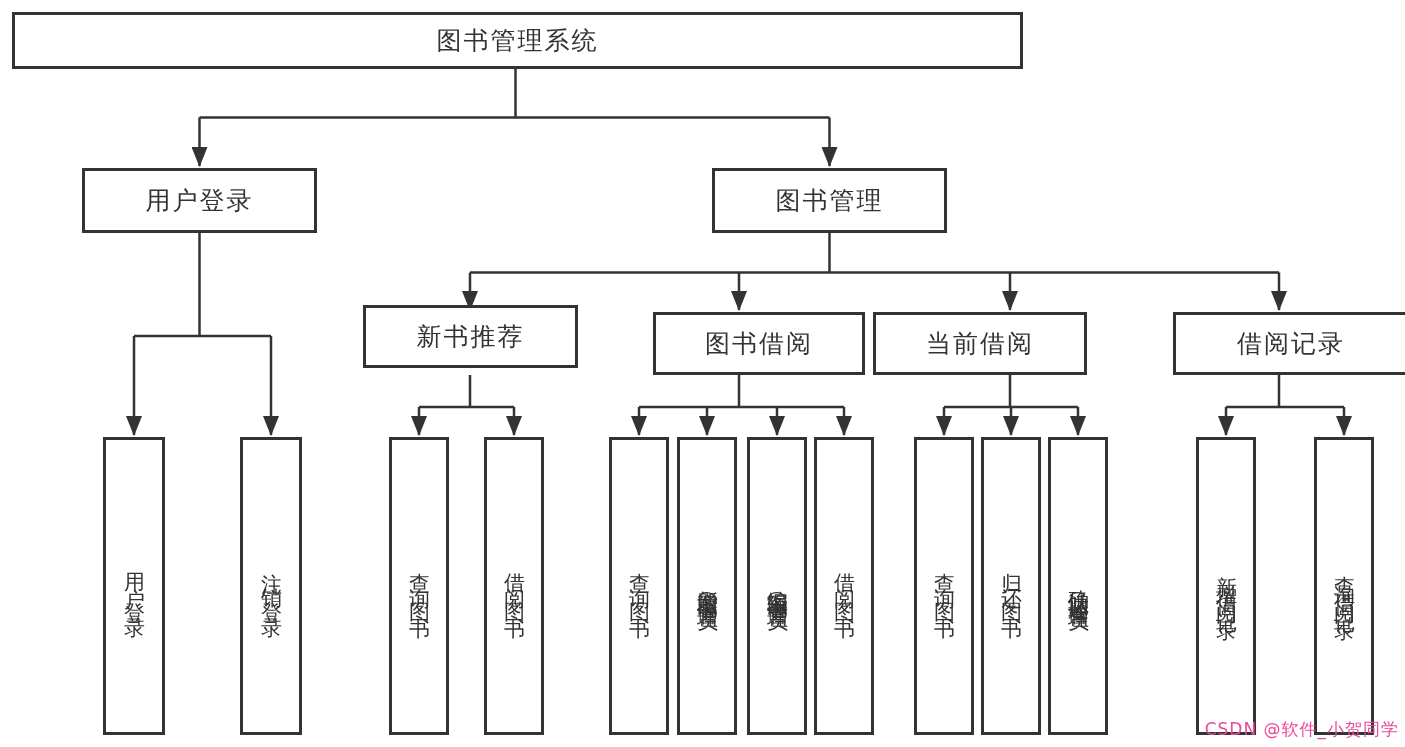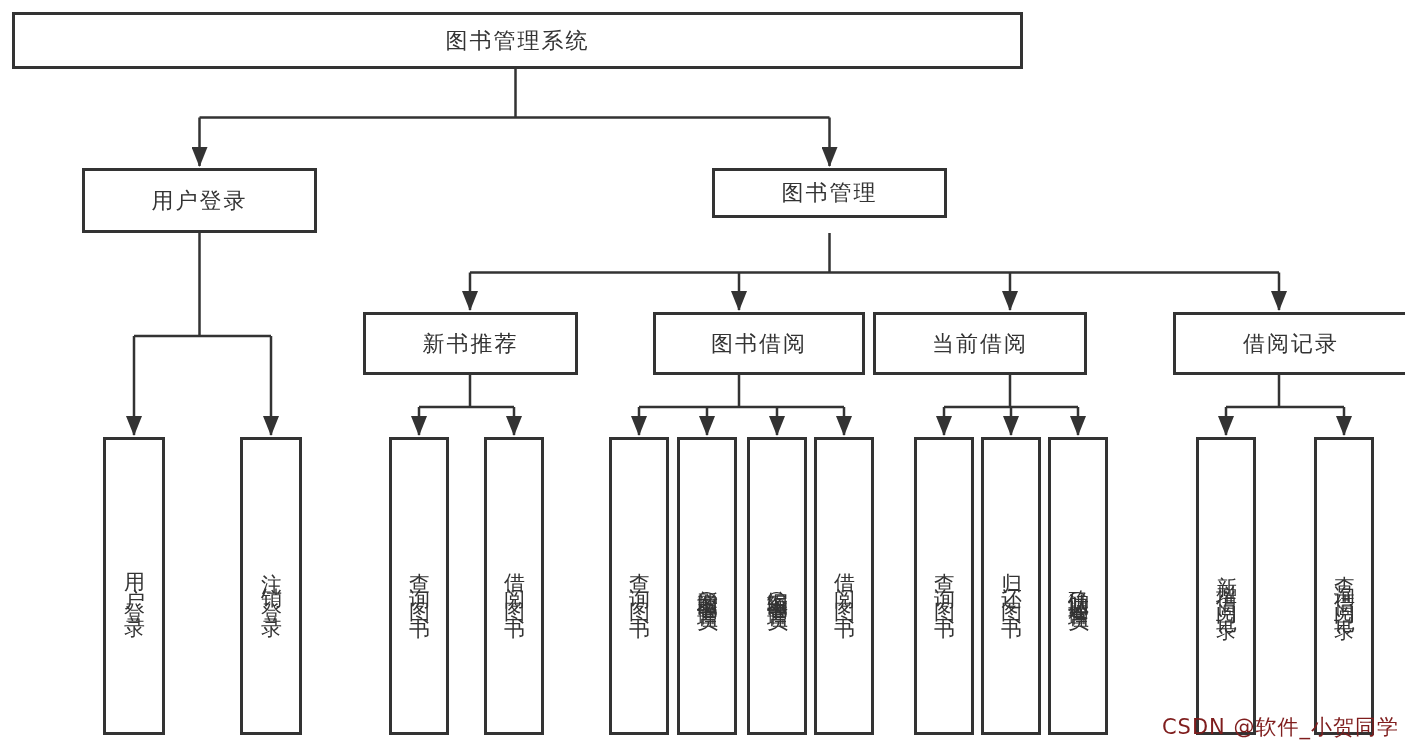--- a/index.html
+++ b/index.html
@@ -6,55 +6,55 @@
   .canvas{
     position:relative;width:1405px;height:747px;background:#ffffff;
     font-family:"DejaVu Sans","Liberation Sans",sans-serif;overflow:hidden;
   }
   .wires{position:absolute;left:0;top:0;z-index:1;}
   .box{
     position:absolute;box-sizing:border-box;background:#ffffff;
     border:3px solid #333333;color:#333333;
     display:flex;align-items:center;justify-content:center;z-index:2;
   }
-  .hbox{font-size:22px;letter-spacing:2px;}
+  .hbox{font-size:25px;letter-spacing:2px;}
   .vbox{top:437px;height:298px;width:60px;}
   .vbox span{
     writing-mode:vertical-rl;text-orientation:mixed;
     font-size:21px;line-height:1;
   }
   .sp4 span{letter-spacing:15px;}
   .sp6 span{letter-spacing:9px;}
   .spL span{letter-spacing:3px;}
 
   #n-root{left:12px;top:12px;width:1011px;height:57px;}
   #n-login{left:82px;top:168px;width:235px;height:65px;}
-  #n-mgmt{left:712px;top:168px;width:235px;height:50px;}
-  #n-rec{left:363px;top:312px;width:215px;height:63px;}
+  #n-mgmt{left:712px;top:168px;width:235px;height:65px;}
+  #n-rec{left:363px;top:305px;width:215px;height:63px;}
   #n-bor{left:633px;top:312px;width:212px;height:63px;margin-left:20px;}
   #n-cur{left:873px;top:312px;width:214px;height:63px;}
   #n-recd{left:1173px;top:312px;width:236px;height:63px;text-align:right;}
 
   #l-login1{left:103px;width:62px;}
   #l-login2{left:240px;width:62px;}
   #l-rec1{left:389px;}
   #l-rec2{left:484px;}
   #l-bor1{left:609px;}
   #l-bor2{left:677px;}
   #l-bor3{left:747px;}
   #l-bor4{left:814px;}
   #l-cur1{left:914px;}
   #l-cur2{left:981px;}
   #l-cur3{left:1048px;}
   #l-recd1{left:1196px;}
   #l-recd2{left:1314px;}
 
   .watermark{
     position:absolute;right:6px;bottom:6px;z-index:3;
-    font-size:21px;color:#7f1d1d;letter-spacing:1px;
+    font-size:17px;color:#ec4899;letter-spacing:1px;
   }
 </style>
 </head>
 <body>
 
 <div class="canvas">
 
   <svg class="wires" width="1405" height="747" viewBox="0 0 1405 747">
     <defs>
       <marker id="arrow" viewBox="0 0 20 16" refX="19" refY="8" markerWidth="20" markerHeight="16" orient="auto" markerUnits="userSpaceOnUse">

